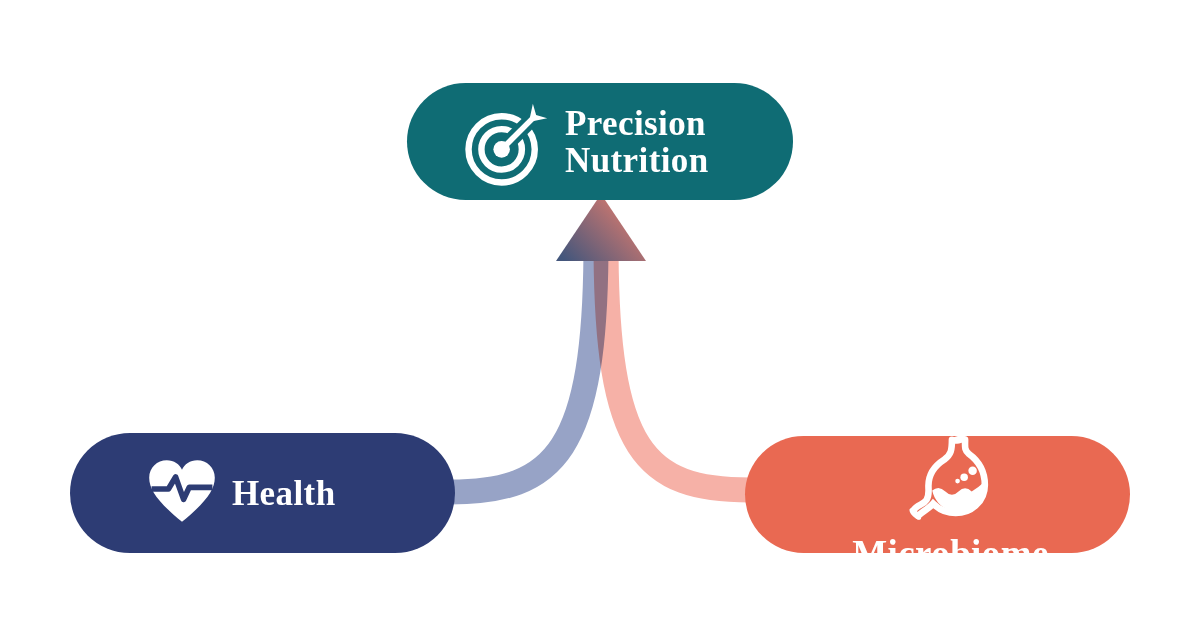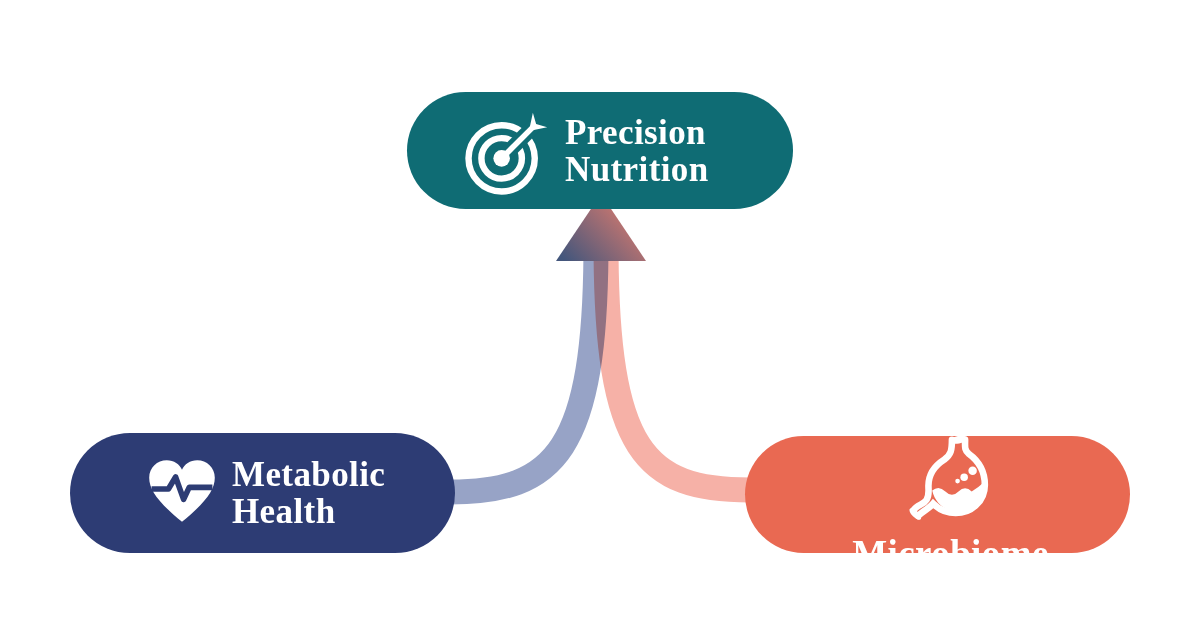--- a/index.html
+++ b/index.html
@@ -10,21 +10,21 @@
   }
   #flow-svg { position:absolute; left:0; top:0; }
   .blend { mix-blend-mode:multiply; }
   .pill {
     position:absolute; display:flex; align-items:center;
     box-sizing:border-box; color:#ffffff; border-radius:60px;
   }
   .pill .label { font-weight:700; letter-spacing:0.4px; }
   .pill .label span { display:block; }
   #node-precision-nutrition {
-    left:407px; top:92px; width:386px; height:117px;
+    left:407px; top:83px; width:386px; height:117px;
     padding-left:56px; gap:10px; background:#0f6c74;
     font-size:35px; line-height:37px;
   }
   #node-metabolic-health {
     left:70px; top:433px; width:385px; height:120px;
     padding-left:72px; gap:10px; background:#2d3c74;
     font-size:35px; line-height:37px;
   }
   #node-microbiome {
     left:745px; top:436px; width:385px; height:117px;
@@ -67,21 +67,20 @@
     </div>
   </div>
 
   <div class="pill" id="node-metabolic-health">
     <svg class="icon" width="80" height="80" viewBox="0 0 100 100">
       <path d="M50,86 C22,63 9,47 9,31 C9,18 19,9 31,9 C40,9 47,14 50,21
                C53,14 60,9 69,9 C81,9 91,18 91,31 C91,47 78,63 50,86 Z" fill="#ffffff"></path>
       <polyline points="12,45 33,45 42,30 52,58 59,43 88,43" stroke="#2d3c74" stroke-width="7" fill="none" stroke-linejoin="round"></polyline>
     </svg>
     <div class="label">
-      <span>Metabolic</span>
       <span>Health</span>
     </div>
   </div>
 
   <div class="pill" id="node-microbiome">
     <svg class="icon" width="94" height="94" viewBox="0 0 100 100">
       <path d="M51,4 C51,15 50,20 43,25 C32,32 26,42 26,53 C26,59 27,63 24,68 C21,73 14,73 10,79" stroke="#ffffff" stroke-width="7" fill="none" stroke-linecap="round"></path>
       <path d="M65,4 C65,11 64,15 69,19 C80,27 86,38 86,52 C86,69 72,82 55,82
                C45,82 37,78 31,72 C27,77 21,79 15,85" stroke="#ffffff" stroke-width="7" fill="none" stroke-linecap="round"></path>
       <ellipse cx="58" cy="4" rx="10" ry="4" fill="#ffffff" transform="rotate(-10 58 4)"></ellipse>

